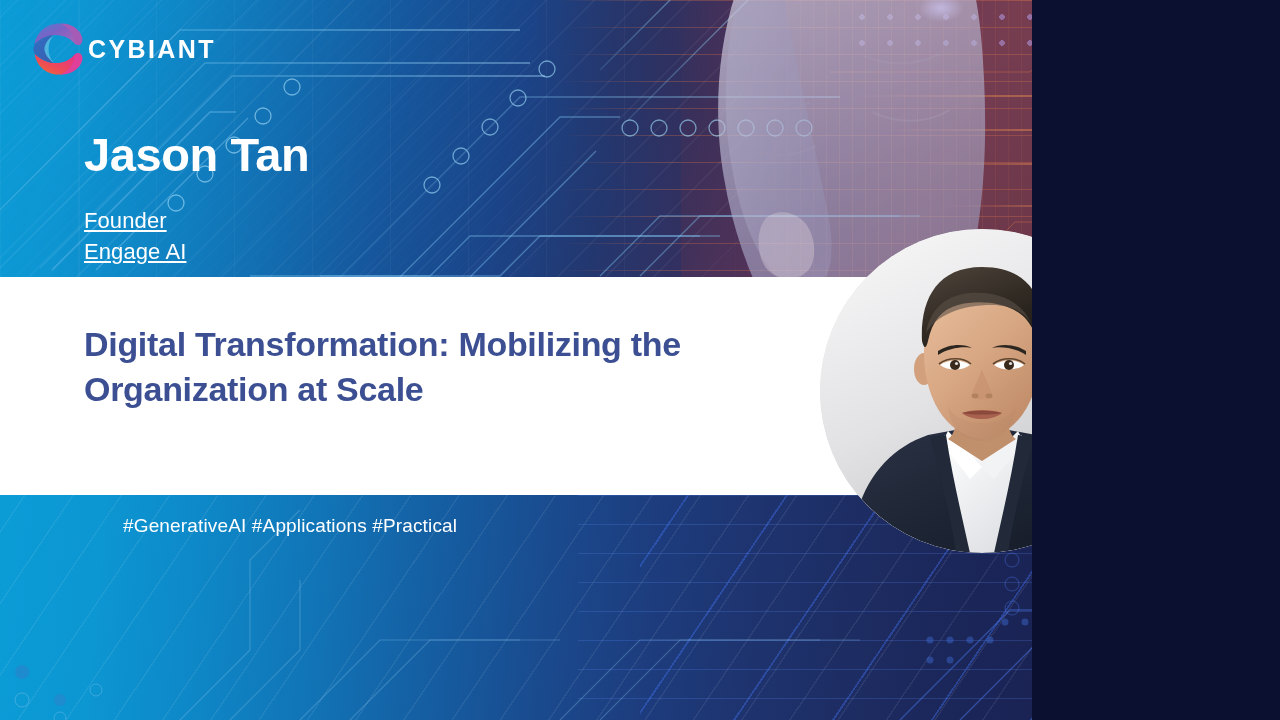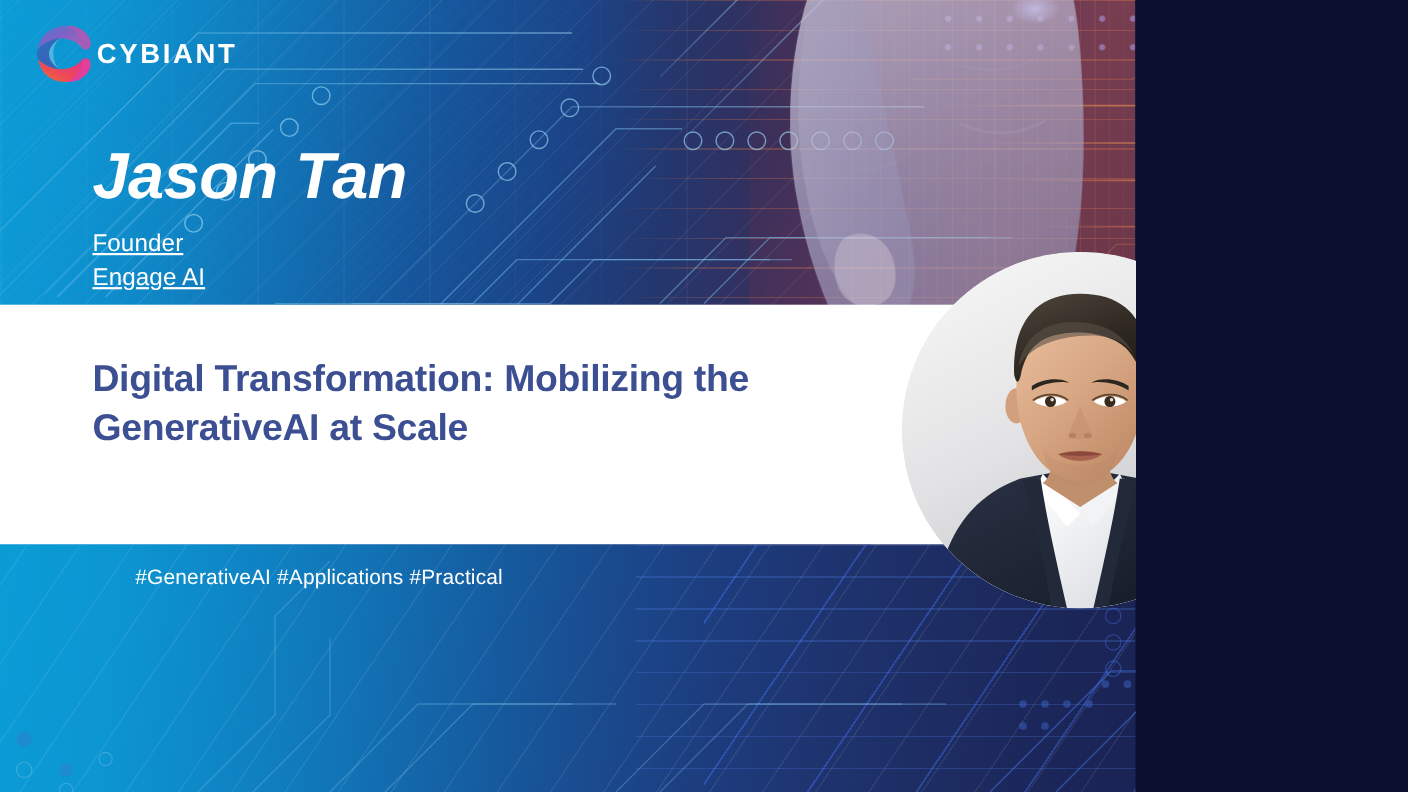--- a/index.html
+++ b/index.html
@@ -151,22 +151,22 @@
 
   
   .white-band{
     position:absolute; left:0; top:277px; width:100%; height:218px;
     background:#ffffff;
   }
 
   
   .speaker-name{
     position:absolute; left:84px; top:131px;
-    font-size:59px; font-weight:700; color:#ffffff;
-    letter-spacing:-.4px; line-height:1;font-style:italic;
+    font-size:47px; font-weight:700; color:#ffffff;
+    letter-spacing:-.4px; line-height:1;
   }
   .speaker-role{
     position:absolute; left:84px; top:205px;
     font-size:22px; font-weight:400; color:#ffffff;
     line-height:1.42; letter-spacing:.1px;text-decoration:underline;
   }
   .speaker-role div{ white-space:nowrap; }
 
   .talk-title{
     position:absolute; left:84px; top:322px; width:700px;
@@ -473,21 +473,21 @@
       <div>30</div>
     </div>
   </div>
 
   <div class="speaker-name">Jason Tan</div>
   <div class="speaker-role">
     <div>Founder</div>
     <div>Engage AI</div>
   </div>
 
-  <div class="talk-title">Digital Transformation: Mobilizing the GenerativeAI at Scale</div>
+  <div class="talk-title">Digital Transformation: Mobilizing the Organization at Scale</div>
 
   <div class="hashtags">#GenerativeAI #Applications #Practical</div>
 
   <div class="portrait">
     <svg width="324" height="324" viewBox="0 0 324 324">
       <defs>
         <linearGradient id="bgp" x1="0.3" y1="0" x2="0.8" y2="1">
           <stop offset="0%" stop-color="#f4f4f5"></stop>
           <stop offset="45%" stop-color="#e2e2e4"></stop>
           <stop offset="100%" stop-color="#bcbdc2"></stop>

